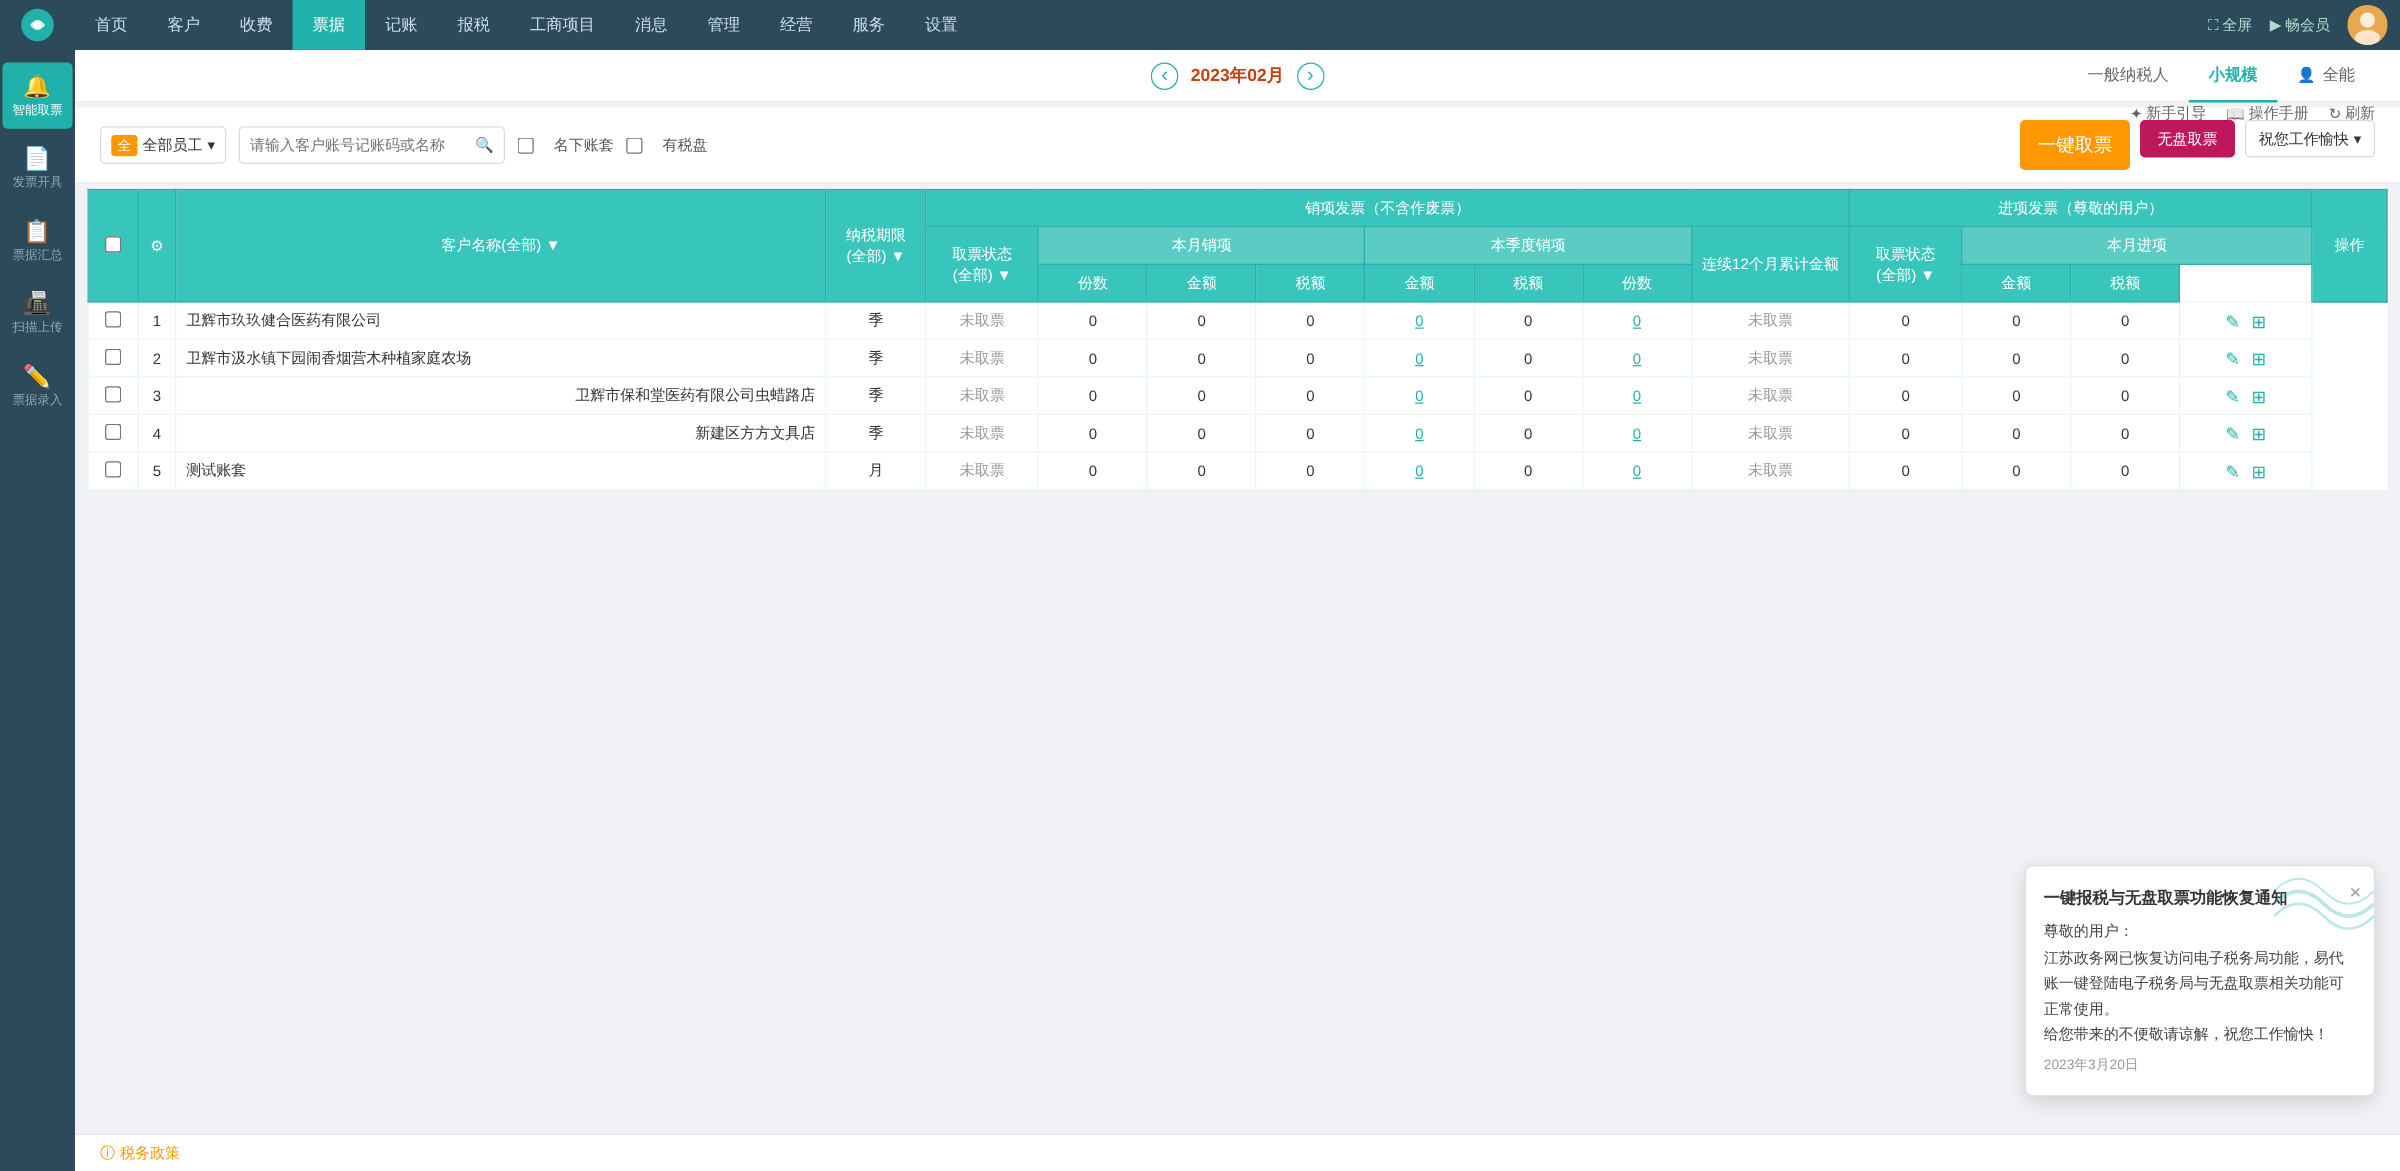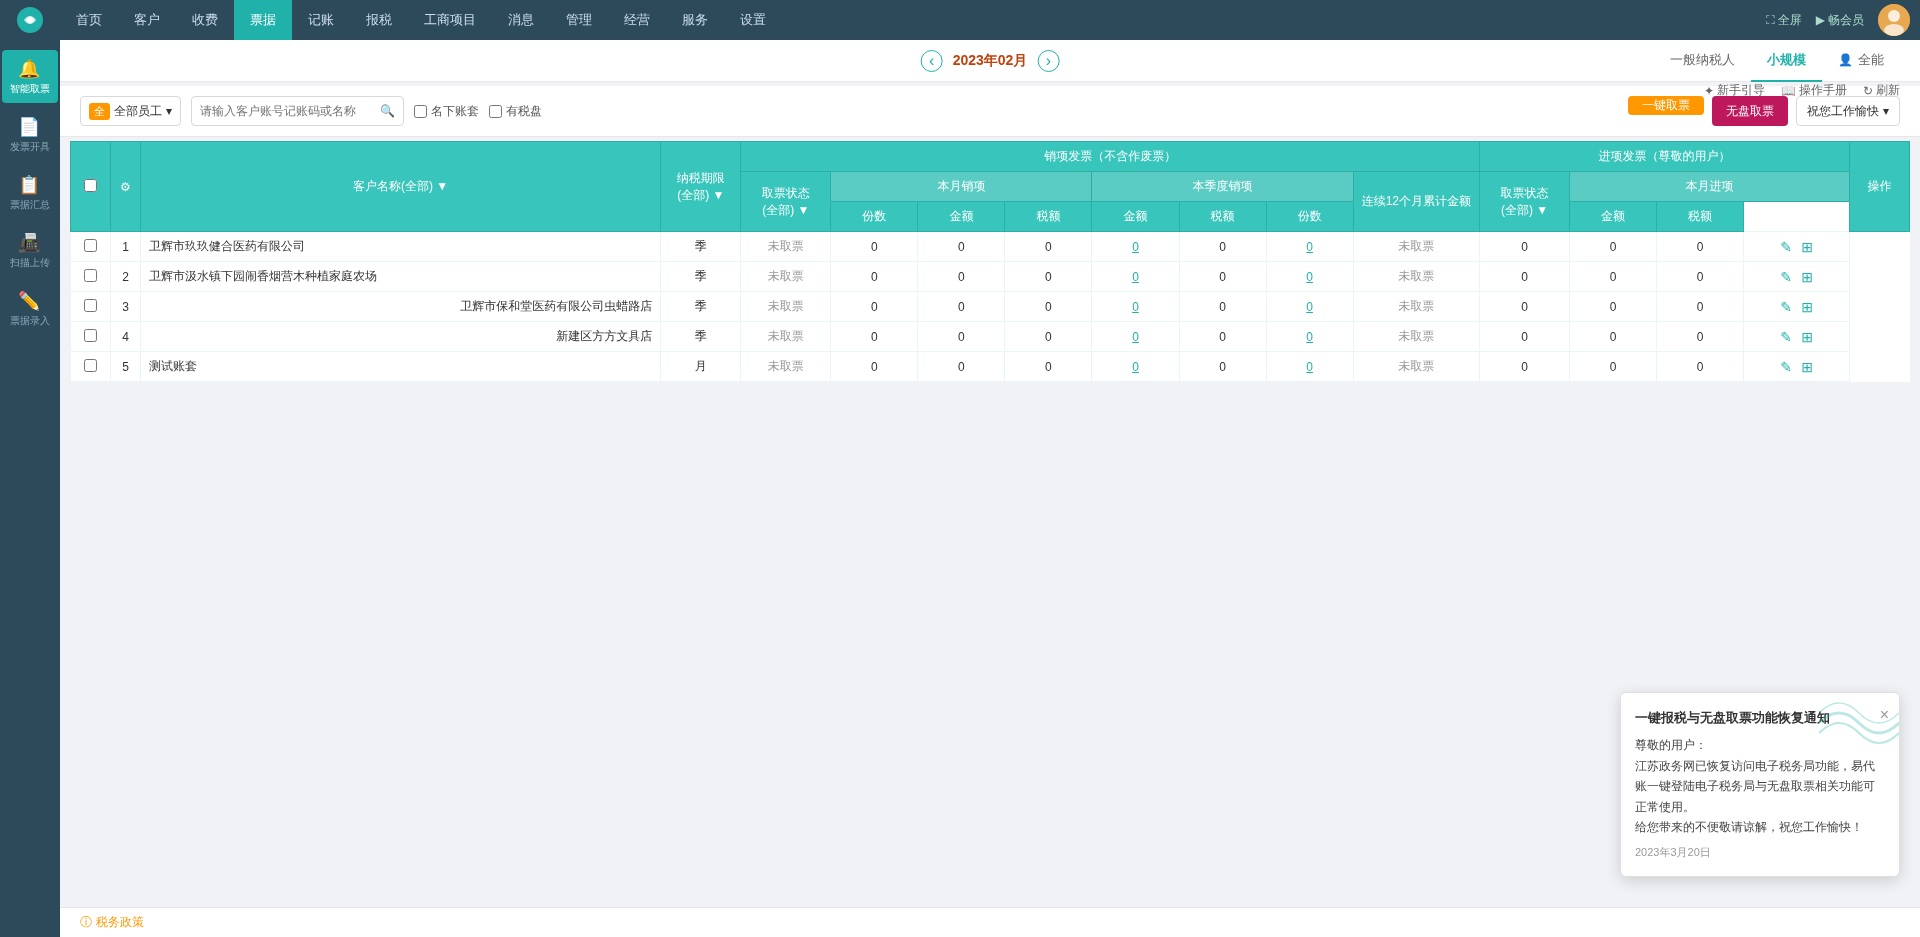--- a/index.html
+++ b/index.html
@@ -38,24 +38,24 @@
     .date-nav .date-text { font-size: 14px; color: #c2410c; font-weight: bold; }
     .sub-header-wrapper { position: relative; background: #fff; padding: 0 20px; display: flex; align-items: flex-end; height: 42px; border-bottom: 1px solid #e8e8e8; flex-direction: column; }
 
     
     .toolbar { background: #fff; padding: 10px 20px; display: flex; align-items: center; gap: 10px; border-bottom: 1px solid #e8e8e8; margin-top: 4px; }
     .toolbar .filter-select { display: flex; align-items: center; border: 1px solid #d9d9d9; border-radius: 4px; height: 30px; padding: 0 8px; font-size: 12px; cursor: pointer; gap: 4px; background: #fff; }
     .toolbar .filter-select .tag { background: #ff9800; color: #fff; border-radius: 3px; padding: 1px 5px; font-size: 11px; }
     .search-input-wrap { display: flex; align-items: center; border: 1px solid #d9d9d9; border-radius: 4px; height: 30px; padding: 0 8px; background: #fff; }
     .search-input-wrap input { border: none; outline: none; font-size: 12px; width: 180px; }
     .search-icon { color: #999; cursor: pointer; }
-    .checkbox-label { display: flex; align-items: center; gap: 4px; cursor: pointer; font-size: 12px; color: #555; }
+    .checkbox-label { display: flex; align-items: center; gap: 16px; cursor: pointer; font-size: 12px; color: #555; }
     .checkbox-label input { cursor: pointer; }
     .toolbar-right { margin-left: auto; display: flex; gap: 8px; }
-    .btn-orange { background: #ff9800; color: #fff; border: none; border-radius: 4px; height: 19px; padding: 0 14px; font-size: 12px; cursor: pointer; }
+    .btn-orange { background: #ff9800; color: #fff; border: none; border-radius: 4px; height: 40px; padding: 0 14px; font-size: 15px; cursor: pointer; }
     .btn-teal { background: #be185d; color: #fff; border: none; border-radius: 4px; height: 30px; padding: 0 14px; font-size: 12px; cursor: pointer; }
     .btn-dropdown { background: #fff; color: #333; border: 1px solid #d9d9d9; border-radius: 4px; height: 30px; padding: 0 10px; font-size: 12px; cursor: pointer; display: flex; align-items: center; gap: 4px; }
 
     
     .table-wrap { flex: 1; overflow-y: auto; padding: 0 10px 10px; margin-top: 4px; }
     table { width: 100%; border-collapse: collapse; background: #fff; }
     table th { background: #38c5bb; color: #fff; font-size: 12px; font-weight: normal; padding: 6px 8px; text-align: center; border: 1px solid #2dada5; white-space: nowrap; margin-top: 16px; }
     table td { font-size: 12px; padding: 6px 8px; text-align: center; border: 1px solid #e8f7f6; color: #333; background: #fff; }
     .link-val { color: #20b2aa; text-decoration: underline; cursor: pointer; }
     .status-badge { color: #999; }

